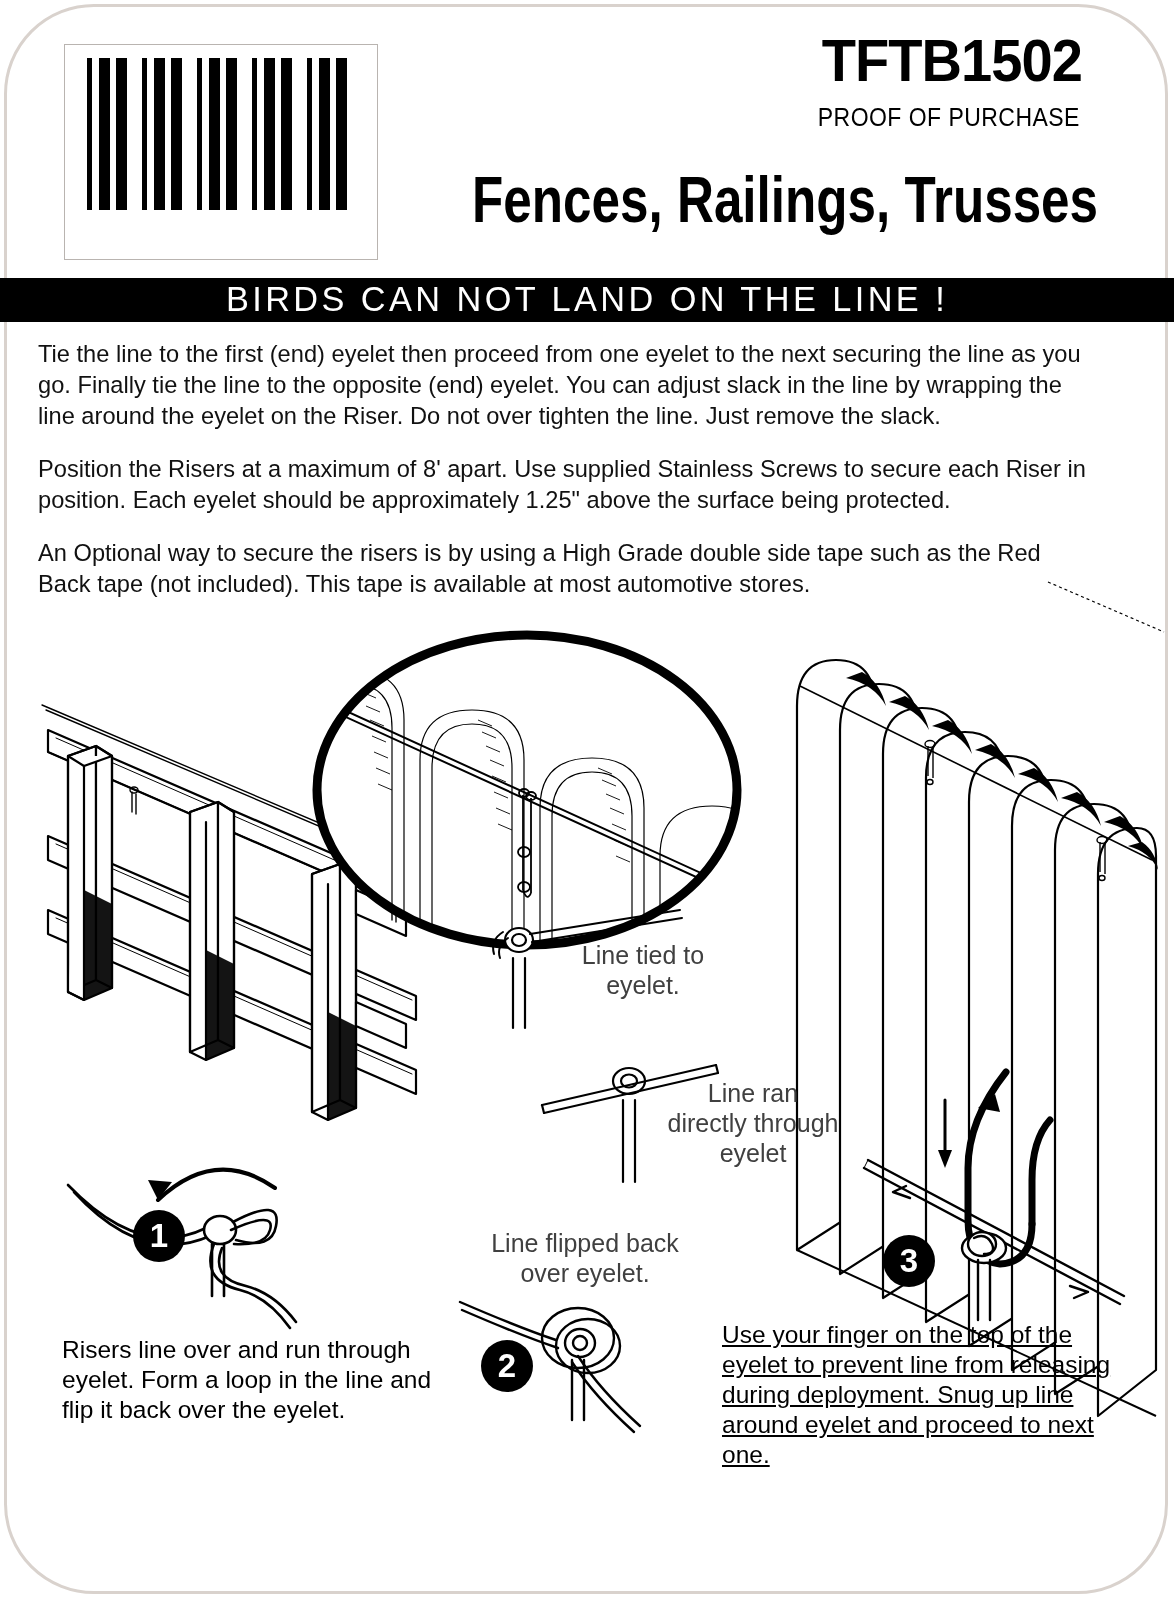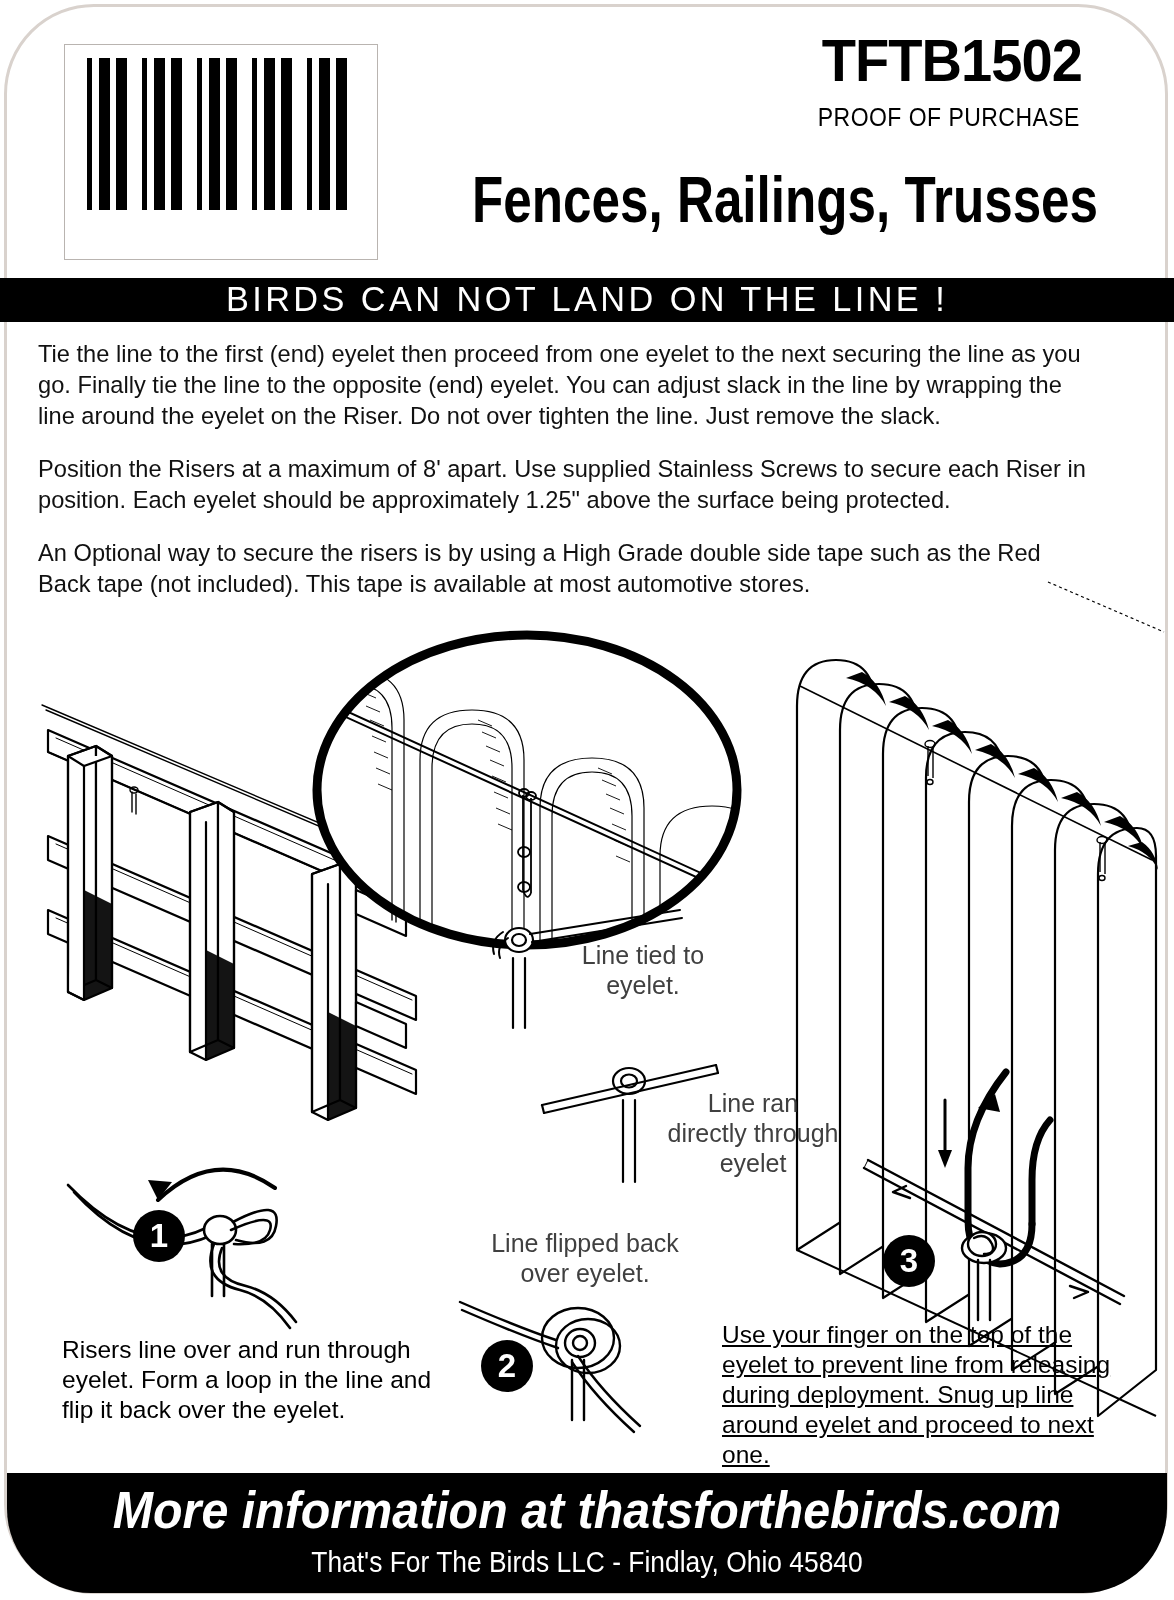--- a/index.html
+++ b/index.html
@@ -540,34 +540,30 @@
         <path d="M974 678 Q986 672 992 684 Q996 694 984 694" stroke-width="2.4"></path>
 
         <path d="M978 700 L978 760" stroke-width="2.4"></path>
         <path d="M990 700 L990 760" stroke-width="2.4"></path>
       </g>
     </svg>
 
     <div class="fig-label" style="left:538px; top:380px; width:210px;">Line tied to
 eyelet.</div>
 
-    <div class="fig-label" style="left:638px; top:518px; width:230px;margin-top:10px;">Line ran
+    <div class="fig-label" style="left:638px; top:518px; width:230px;">Line ran
 directly through
 eyelet</div>
 
     <div class="fig-label" style="left:470px; top:668px; width:230px;text-align:center;">Line flipped back
 over eyelet.</div>
 
     <div class="step-badge" style="left:133px; top:650px;">1</div>
     <div class="step-badge" style="left:481px; top:780px;">2</div>
     <div class="step-badge" style="left:883px; top:675px;">3</div>
 
     <div class="step-caption" style="left:62px; top:775px; width:390px;">Risers line over and run through eyelet. Form a loop in the line and flip it back over the eyelet.</div>
 
     <div class="step-caption" style="left:722px; top:760px; width:400px;text-decoration:underline;">Use your finger on the top of the eyelet to prevent line from releasing during deployment. Snug up line around eyelet and proceed to next one.</div>
   </div>
 
-  <div id="footer">
-    <div id="footer-main">More information at thatsforthebirds.com</div>
-    <div id="footer-sub">That's For The Birds LLC - Findlay, Ohio 45840</div>
-  </div>
 
 </div>
 
 </body></html>

